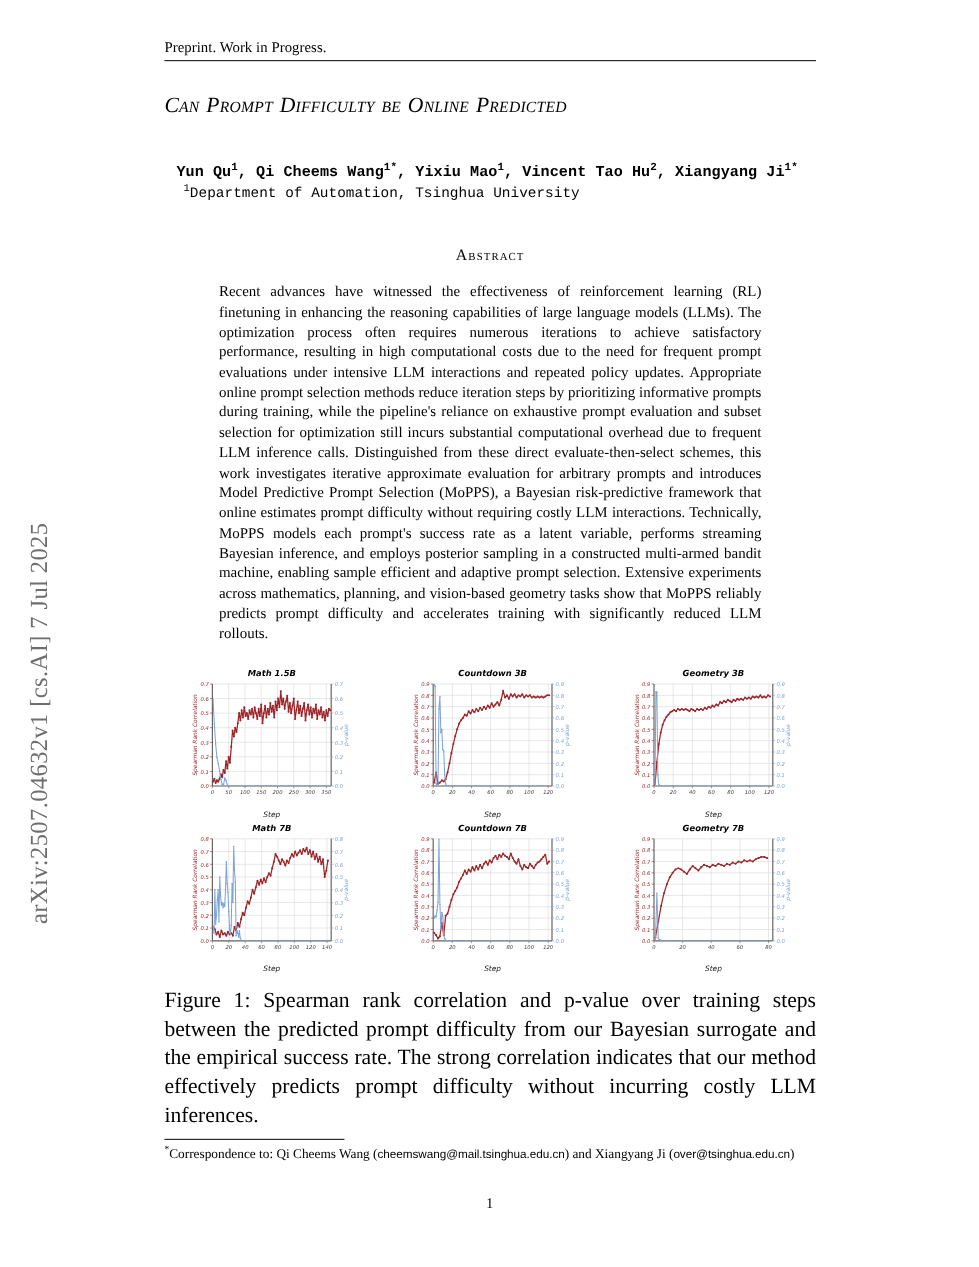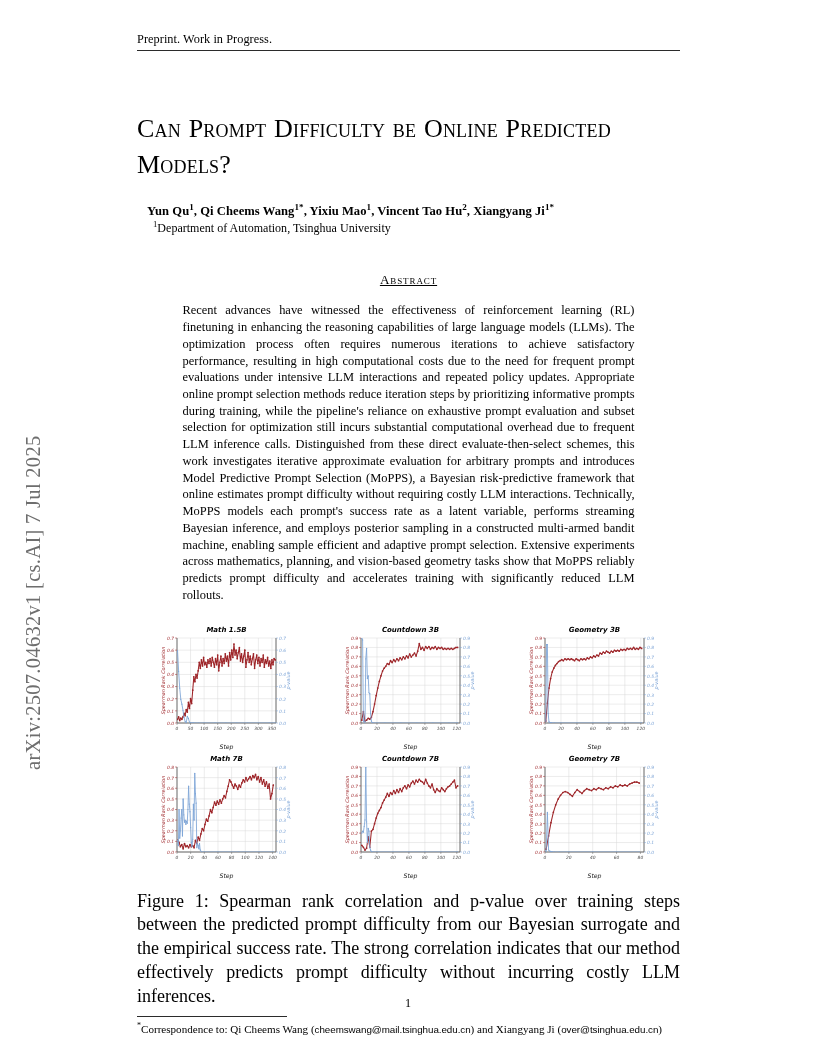--- a/index.html
+++ b/index.html
@@ -46,61 +46,62 @@
     letter-spacing: 0.05px;
     padding-bottom: 3px;
   }
   .runhead-rule {
     border-bottom: 1.1px solid #2b2b2b;
     margin-bottom: 0px;
   }
 
   
   .title {
-    margin-top: 60px;
-    font-size: 26px;
+    margin-top: 24px;
+    font-size: 18px;
     line-height: 1.39;
     letter-spacing: 0.2px;
     font-variant: small-caps;
     text-align: justify;
     text-align-last: left;
     word-spacing: 1px;
+    font-style: italic;
   }
   .title .ln { display: block; }
   .title .ln.just {
     display: flex;
     justify-content: space-between;
   }
 
   
   .authors {
-    margin-top: 20px;
+    margin-top: 36px;
     font-size: 12.6px;
     font-weight: bold;
     line-height: 1.33;
     letter-spacing: 0.05px;
     padding-left: 10px;
+    font-family: Liberation Mono, monospace;
   }
   .affil {
     font-size: 12.0px;
     font-weight: normal;
     line-height: 1.36;
     letter-spacing: 0.02px;
     padding-left: 6px;
   }
   sup { font-size: 0.72em; vertical-align: super; line-height: 0; }
 
   
   .abs-head {
     margin-top: 36px;
     text-align: center;
     font-size: 13.2px;
     font-variant: small-caps;
     letter-spacing: 0.9px;
-    text-decoration: underline;
   }
   .abs-body {
     margin: 14px auto 0 auto;
     width: 452px;
     font-size: 12.45px;
     line-height: 1.345;
     text-align: justify;
     hyphens: manual;
   }
 
@@ -165,21 +166,20 @@
 
   <div class="content">
 
     <div class="runhead">Preprint. Work in Progress.</div>
     <div class="runhead-rule"></div>
 
     <div class="title">
       <span class="ln just">
           <span>Can Prompt Difficulty be Online Predicted</span>
         </span>
-      <span class="ln">Models?</span>
     </div>
 
     <div class="authors">
       <div>
         Yun Qu<sup>1</sup>, Qi Cheems Wang<sup>1</sup><sup>*</sup>, Yixiu Mao<sup>1</sup>, Vincent Tao Hu<sup>2</sup>, Xiangyang Ji<sup>1</sup><sup>*</sup>
       </div>
       <div class="affil"><sup>1</sup>Department of Automation, Tsinghua University</div>
     </div>
 
     <div class="abs-head">Abstract</div>

